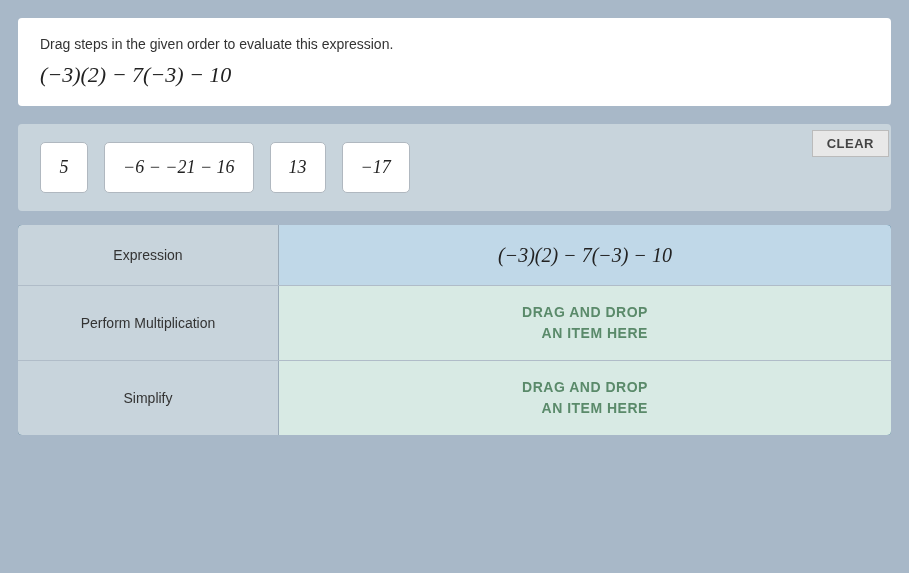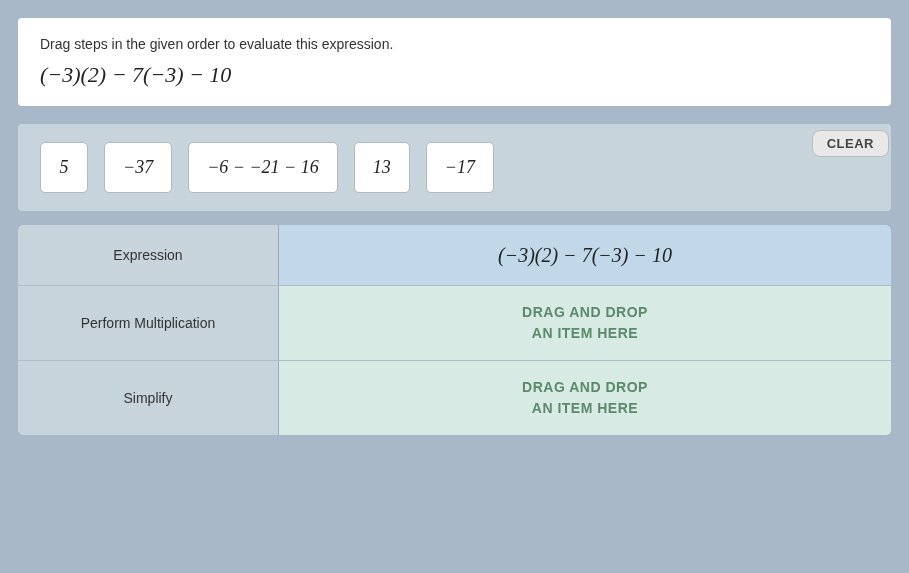--- a/index.html
+++ b/index.html
@@ -32,21 +32,21 @@
       color: #222;
       font-style: italic;
     }
 
     .clear-btn {
       position: absolute;
       top: 130px;
       right: 20px;
       background-color: #e8e8e8;
       border: 1px solid #bbb;
-      border-radius: 8px;
+      border-radius: 0;
       padding: 5px 14px;
       font-size: 13px;
       font-family: Arial, sans-serif;
       font-weight: bold;
       color: #444;
       cursor: pointer;
       letter-spacing: 0.5px;
     }
 
     .drag-items-row {
@@ -117,21 +117,21 @@
 
     .step-drop.filled {
       background-color: #c0d8e8;
     }
 
     .drop-placeholder {
       font-size: 14px;
       font-family: Arial, sans-serif;
       font-weight: bold;
       color: #5a8a6a;
-      text-align: center;
+      text-align: right;
       letter-spacing: 0.5px;
       line-height: 1.5;
     }
 
     .drop-value {
       font-size: 20px;
       font-style: italic;
       color: #222;
       text-align: center;
     }
@@ -147,23 +147,20 @@
 <div class="top-panel">
   <div class="instruction-text">Drag steps in the given order to evaluate this expression.</div>
   <div class="expression-display">(−3)(2) − 7(−3) − 10</div>
 </div>
 
 <button class="clear-btn">CLEAR</button>
 
 <div class="drag-items-row">
   <div class="drag-card">
     <span>5</span>
-  </div>
-  <div class="drag-card">
-    <span>−37</span>
   </div>
   <div class="drag-card">
     <span>−6 − −21 − 16</span>
   </div>
   <div class="drag-card">
     <span>13</span>
   </div>
   <div class="drag-card">
     <span>−17</span>
   </div>

